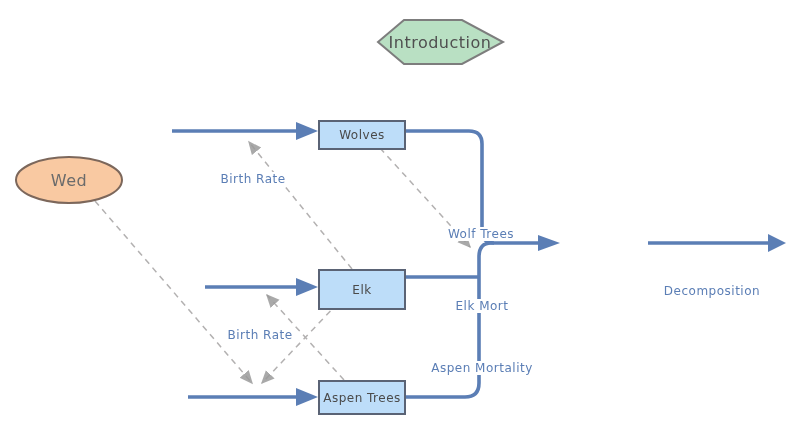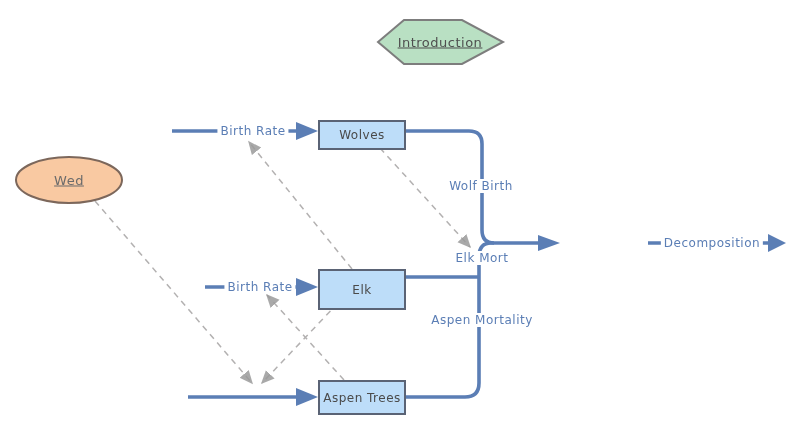--- a/index.html
+++ b/index.html
@@ -9,25 +9,25 @@
   }
   #wires{position:absolute;left:0;top:0;z-index:1;}
   .stock{
     position:absolute;z-index:2;display:flex;align-items:center;justify-content:center;
     background:#bdddf9;border:2px solid #5a6375;box-sizing:border-box;
     font-size:12px;color:#4a4a4a;letter-spacing:.5px;
   }
   .flow-label{
     position:absolute;z-index:2;transform:translate(-50%,-50%);
     background:#ffffff;padding:0 3px;white-space:nowrap;
-    font-size:12px;color:#5b7eb5;letter-spacing:.5px;
+    font-size:12px;color:#5b7eb5;letter-spacing:.5px;margin-top:48px;
   }
   .shape-label{
     position:absolute;z-index:2;transform:translate(-50%,-50%);
-    white-space:nowrap;font-size:13px;color:#4f4f4f;letter-spacing:.5px;background:transparent;text-decoration:underline;
+    white-space:nowrap;font-size:16px;color:#4f4f4f;letter-spacing:.5px;background:transparent;
   }
 </style>
 </head>
 <body>
 
 <div id="canvas">
 
   <svg id="wires" width="800" height="431" viewBox="0 0 800 431">
     <defs>
       <marker id="grayArrow" viewBox="0 0 10 10" refX="8" refY="4" markerWidth="10" markerHeight="10" orient="auto">
@@ -77,18 +77,18 @@
   <div class="stock" style="left:318px;top:380px;width:88px;height:35px">
     <span>Aspen Trees</span>
   </div>
 
 
   <div class="shape-label" style="left:440px;top:42px">Introduction</div>
   <div class="shape-label" style="left:69px;top:180px;color:#6b6b6b">Wed</div>
 
   <div class="flow-label" style="left:253px;top:131px">Birth Rate</div>
   <div class="flow-label" style="left:260px;top:287px">Birth Rate</div>
-  <div class="flow-label" style="left:481px;top:186px">Wolf Birth</div>
+  <div class="flow-label" style="left:481px;top:186px">Wolf Trees</div>
   <div class="flow-label" style="left:482px;top:258px">Elk Mort</div>
   <div class="flow-label" style="left:712px;top:243px">Decomposition</div>
   <div class="flow-label" style="left:482px;top:320px">Aspen Mortality</div>
 
 </div>
 
 </body></html>

